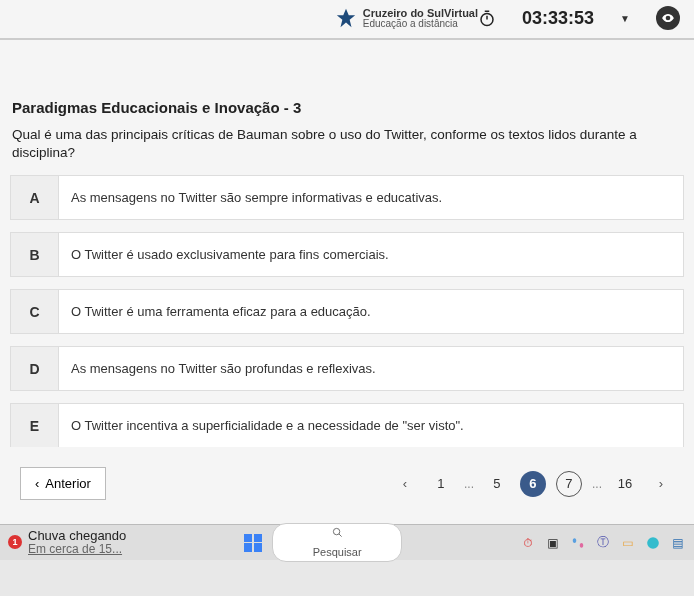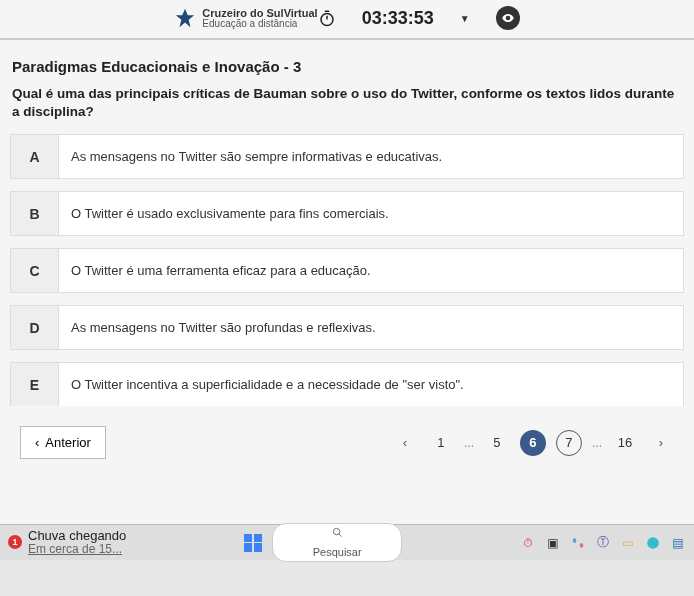--- a/index.html
+++ b/index.html
@@ -12,41 +12,41 @@
     color: #222;
   }
   .page {
     background: #f5f5f5;
     min-height: 560px;
     position: relative;
   }
   .header {
     display: flex;
     align-items: center;
-    justify-content: center;
+    justify-content: flex-end;
     padding: 6px 14px 8px 14px;
     border-bottom: 2px solid #ccc;
     background: #f5f5f5;
   }
   .logo-block { display: flex; align-items: center; gap: 6px; }
   .logo-mark {
     width: 22px; height: 22px;
     display:flex; align-items:center; justify-content:center;
   }
   .logo-text { line-height: 1; }
   .logo-text .l1 { font-size: 11px; font-weight: 700; color:#333; }
   .logo-text .l1 b { font-weight: 800; }
   .logo-text .l2 { font-size: 10px; color:#555; }
   .timer-block { display:flex; align-items:center; gap:26px; font-weight:700; font-size:18px; }
   .timer-icon, .eye-btn, .caret { display:inline-flex; align-items:center; justify-content:center; }
   .eye-btn { width:24px; height:24px; background:#333; border-radius:50%; color:#fff; }
   .caret { font-size:10px; color:#333; }
-  .content { padding: 12px 10px 0 10px; }
+  .content { padding: 12px 10px 0 10px; margin-top: 41px; }
   .title { font-size: 15px; font-weight:700; margin: 6px 0 10px 2px; }
-  .question { font-size: 13.5px; margin: 0 0 14px 2px; line-height:1.3;font-weight:bold; }
+  .question { font-size: 13.5px; margin: 0 0 14px 2px; line-height:1.3; }
   .option {
     display:flex; align-items:stretch;
     margin-bottom: 12px;
     background:#fff;
     border:1px solid #ddd;
   }
   .option:last-of-type { margin-bottom: 8px; }
   .opt-letter {
     width:48px; background:#eee; display:flex; align-items:center; justify-content:center;
     font-weight:700; font-size:14px; color:#333; border-right:1px solid #ddd;

